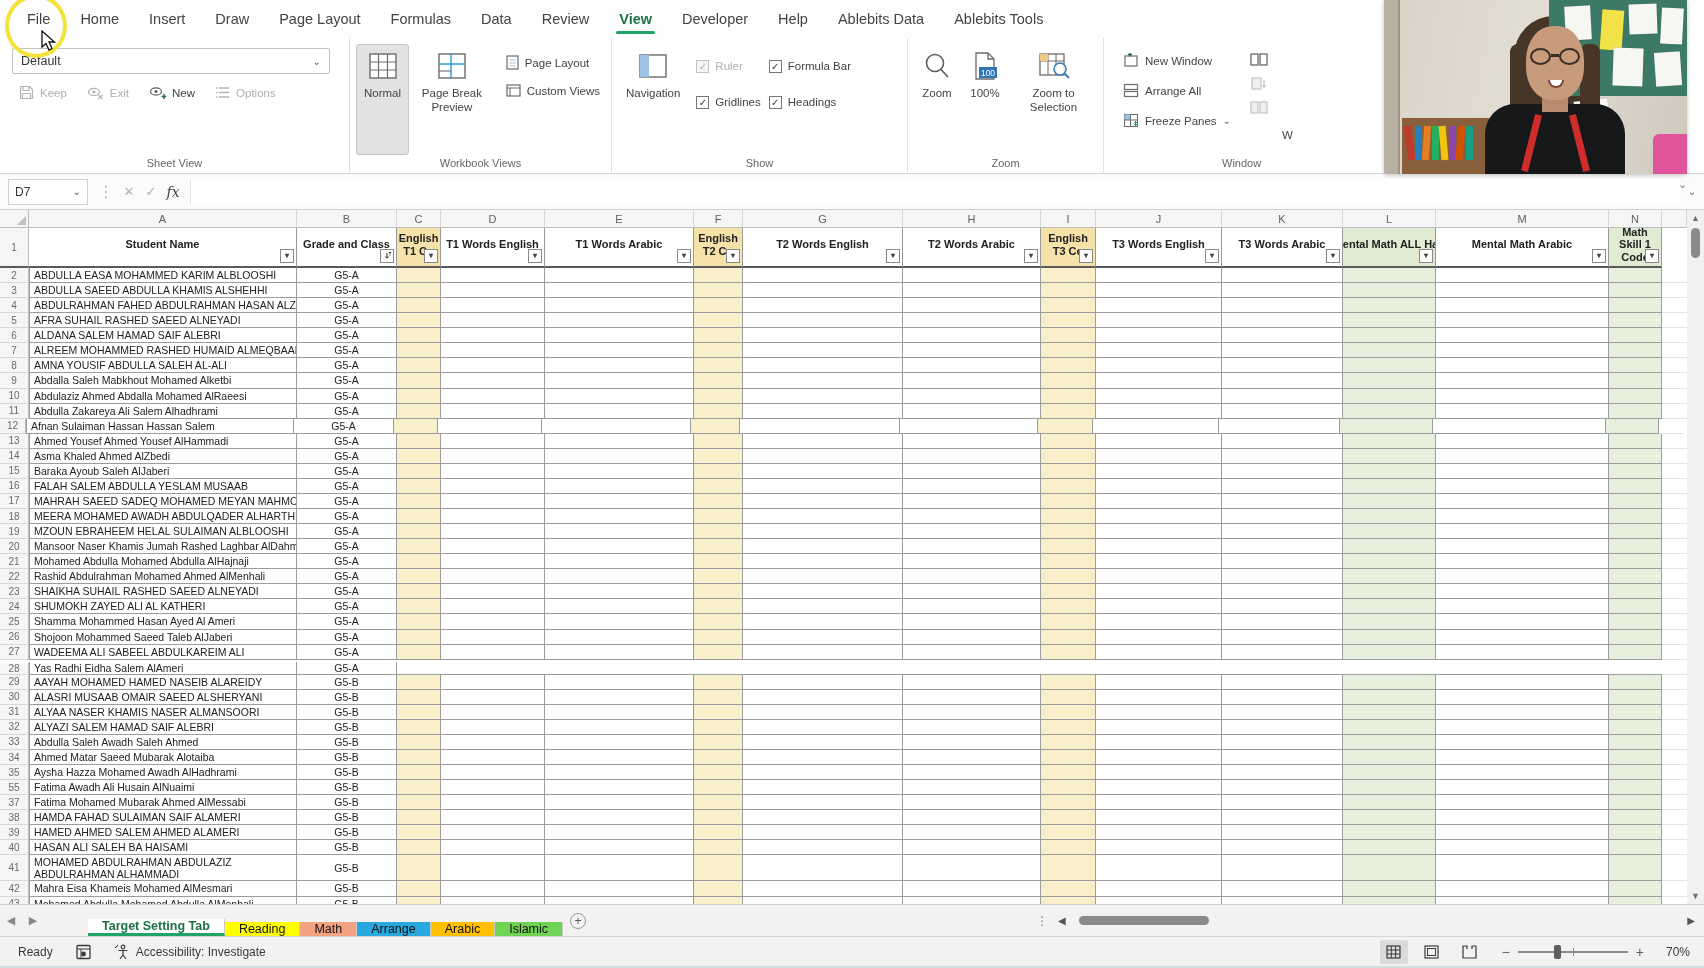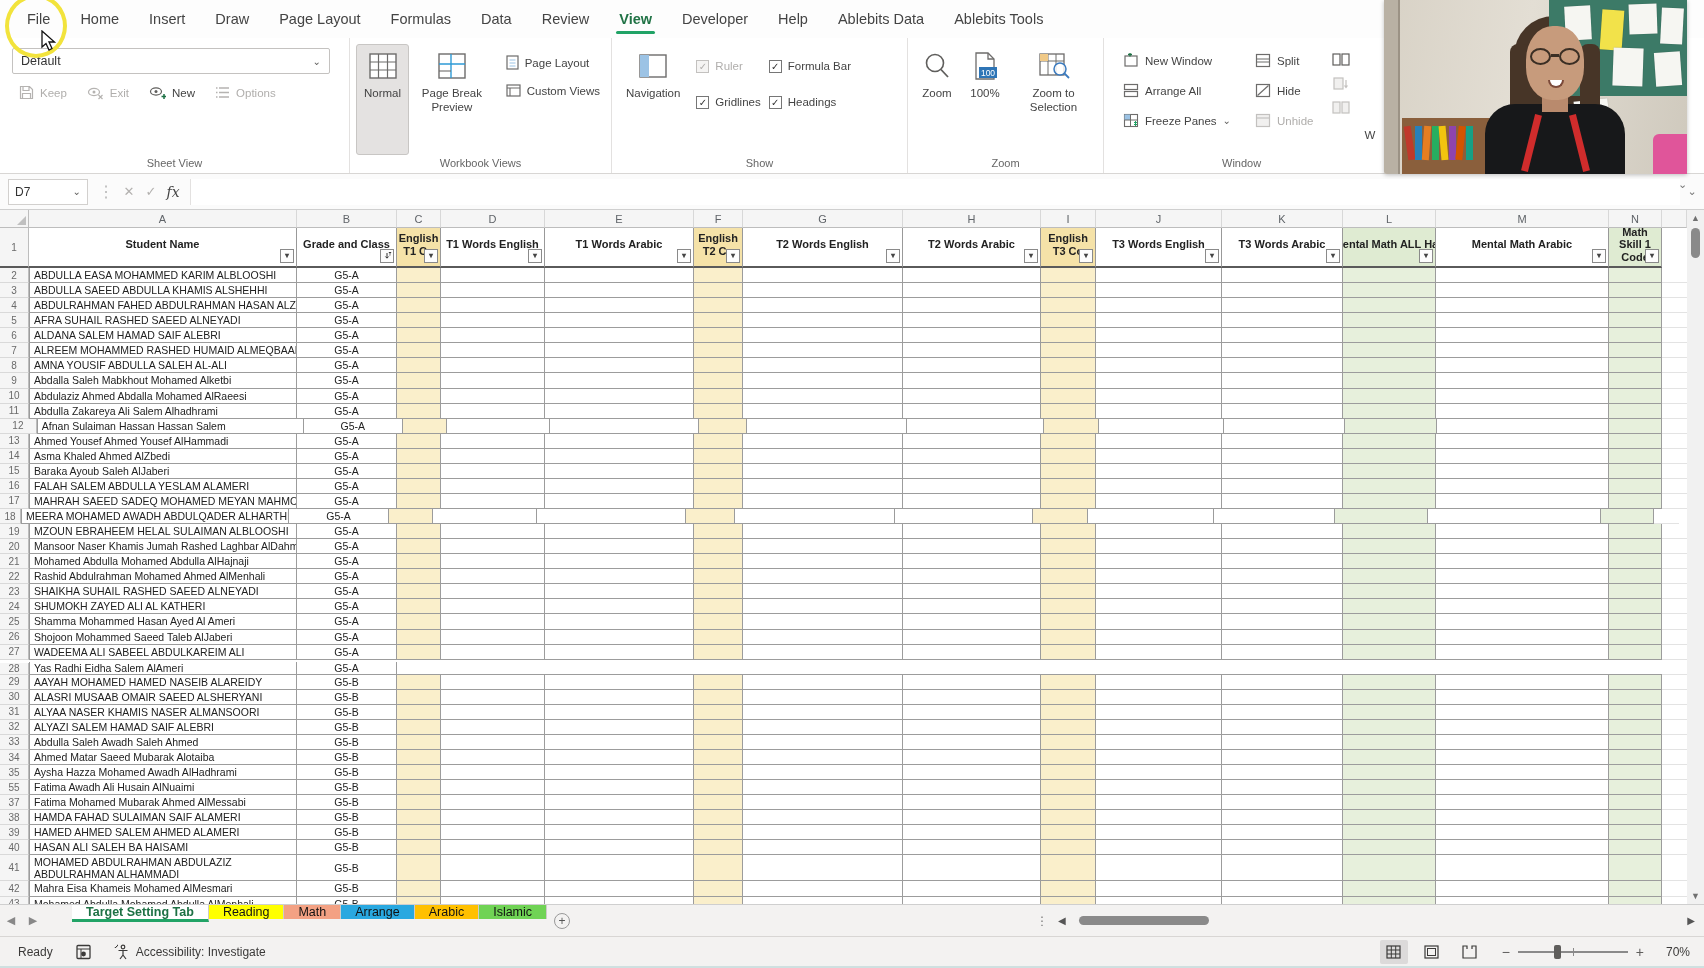--- a/index.html
+++ b/index.html
@@ -92,21 +92,21 @@
   #vscroll { position:absolute; left:1687px; top:210px; width:17px; height:694px; background:#f1f1f1;
     display:flex; flex-direction:column; align-items:center; }
   #vscroll .arr { height:16px; width:17px; text-align:center; font-size:9px; color:#707070; line-height:16px; }
   #vthumb { width:9px; height:30px; background:#8a8a8a; border-radius:5px; margin-top:2px; }
   #vscroll .track { flex:1; }
 
   
   #tabstrip { position:absolute; left:0; top:904px; width:1704px; height:32px; background:#f3f2f1;
     border-top:1px solid #cfcfcf; display:flex; align-items:stretch; }
   .tabnav { width:22px; display:flex; align-items:center; justify-content:center; color:#888; font-size:11px; }
-  #sheet-tabs { display:flex; align-items:flex-start; margin-left:28px; }
+  #sheet-tabs { display:flex; align-items:flex-end; margin-left:44px; }
   .sheettab { padding:0 14px; display:flex; align-items:center; font-size:12.5px; color:#111;
     border-right:1px solid #cdcbc9; cursor:pointer; white-space:nowrap; }
   .sheettab.active { background:#fff; color:#1e7145; font-weight:bold; border-bottom:3px solid #21a366; }
   #add-sheet { width:30px; display:flex; align-items:center; justify-content:center; }
   #add-sheet .plus { width:16px; height:16px; border:1px solid #999; border-radius:50%; color:#555;
     font-size:12px; line-height:14px; text-align:center; }
   #tab-dots { margin-left:auto; display:flex; align-items:center; color:#777; font-size:12px; letter-spacing:1px; }
   #hscroll { display:flex; align-items:center; width:655px; padding:0 4px; }
   #hscroll .arr { color:#555; font-size:10px; padding:0 5px; }
   #hscroll .track { flex:1; height:13px; position:relative; }
@@ -338,43 +338,20 @@
             <svg class="icon" width="16" height="15" viewBox="0 0 16 15">
                 <rect x="1.5" y="1.5" width="13" height="12" fill="#fff" stroke="#6d6c6b" stroke-width="1.1"></rect>
                 <rect x="1.5" y="1.5" width="6" height="5.5" fill="#9cc3e5"></rect>
                 <path d="M1.5 7 h13 M7.5 1.5 v12" stroke="#6d6c6b" stroke-width="1"></path>
                 <path d="M11 9 l3 3 M14 9 l-3 3 M12.5 8 v5" stroke="#21a366" stroke-width="1"></path>
               </svg>
             <span>Freeze Panes</span>
             <span class="chev">⌄</span>
           </div>
         </div>
-        <div style="display:flex; flex-direction:column; gap:9px">
-          <div class="smallbtn">
-            <svg class="icon" width="16" height="15" viewBox="0 0 16 15">
-                <rect x="1.5" y="1.5" width="13" height="12" fill="#fff" stroke="#6d6c6b" stroke-width="1.2"></rect>
-                <path d="M1.5 6 h13 M1.5 9 h13" stroke="#6d6c6b" stroke-width="1.2"></path>
-              </svg>
-            <span>Split</span>
-          </div>
-          <div class="smallbtn">
-            <svg class="icon" width="16" height="15" viewBox="0 0 16 15">
-                <rect x="1.5" y="1.5" width="13" height="12" fill="#fff" stroke="#6d6c6b" stroke-width="1.2"></rect>
-                <path d="M2.5 12.5 L13.5 2.5" stroke="#6d6c6b" stroke-width="1.2"></path>
-              </svg>
-            <span>Hide</span>
-          </div>
-          <div class="smallbtn disabled">
-            <svg class="icon" width="16" height="15" viewBox="0 0 16 15">
-                <rect x="1.5" y="1.5" width="13" height="12" fill="#f1f0ef" stroke="#c3c1bf" stroke-width="1.2"></rect>
-                <path d="M1.5 5 h13" stroke="#c3c1bf" stroke-width="1.2"></path>
-              </svg>
-            <span>Unhide</span>
-          </div>
-        </div>
         <div style="display:flex; flex-direction:column; gap:9px; padding-top:2px">
           <svg class="icon" width="18" height="15" viewBox="0 0 18 15">
               <rect x="1" y="2" width="7" height="11" fill="#fff" stroke="#5f5e5c" stroke-width="1.2"></rect>
               <rect x="10" y="2" width="7" height="11" fill="#fff" stroke="#5f5e5c" stroke-width="1.2"></rect>
             </svg>
           <svg class="icon" width="18" height="15" viewBox="0 0 18 15">
               <rect x="2" y="2" width="9" height="11" fill="#f1f0ef" stroke="#c3c1bf" stroke-width="1.2"></rect>
               <path d="M14 4 v7 M12.5 9.5 L14 11.5 L15.5 9.5" stroke="#c3c1bf" stroke-width="1.2" fill="none"></path>
             </svg>
           <svg class="icon" width="18" height="15" viewBox="0 0 18 15">
@@ -663,21 +640,21 @@
           <div class="dcell" style="width: 138px;"></div>
           <div class="dcell fill-yellow-d" style="width: 55px;"></div>
           <div class="dcell" style="width: 126px;"></div>
           <div class="dcell" style="width: 121px;"></div>
           <div class="dcell fill-green-d" style="width: 93px;"></div>
           <div class="dcell" style="width: 173px;"></div>
           <div class="dcell fill-green-d" style="width: 53px;"></div>
           <div class="fillercell" style="width: 25px;"></div>
         </div>
         <div class="drow" style="height: 15.07px;">
-          <div class="rownum" style="width: 37px;">12</div>
+          <div class="rownum" style="width: 26px;">12</div>
           <div class="dcell namecell" style="width: 268px;">Afnan Sulaiman Hassan Hassan Salem</div>
           <div class="dcell gradecell" style="width: 100px;">G5-A</div>
           <div class="dcell fill-yellow-d" style="width: 44px;"></div>
           <div class="dcell" style="width: 104px;"></div>
           <div class="dcell" style="width: 149px;"></div>
           <div class="dcell fill-yellow-d" style="width: 49px;"></div>
           <div class="dcell" style="width: 160px;"></div>
           <div class="dcell" style="width: 138px;"></div>
           <div class="dcell fill-yellow-d" style="width: 55px;"></div>
           <div class="dcell" style="width: 126px;"></div>
@@ -736,21 +713,21 @@
           <div class="dcell fill-yellow-d" style="width: 55px;"></div>
           <div class="dcell" style="width: 126px;"></div>
           <div class="dcell" style="width: 121px;"></div>
           <div class="dcell fill-green-d" style="width: 93px;"></div>
           <div class="dcell" style="width: 173px;"></div>
           <div class="dcell fill-green-d" style="width: 53px;"></div>
           <div class="fillercell" style="width: 25px;"></div>
         </div>
         <div class="drow" style="height: 15.07px;">
           <div class="rownum" style="width: 29px;">16</div>
-          <div class="dcell namecell" style="width: 268px;">FALAH SALEM ABDULLA YESLAM ALAMERI</div>
+          <div class="dcell namecell" style="width: 268px;">FALAH SALEM ABDULLA YESLAM MUSAAB</div>
           <div class="dcell gradecell" style="width: 100px;">G5-A</div>
           <div class="dcell fill-yellow-d" style="width: 44px;"></div>
           <div class="dcell" style="width: 104px;"></div>
           <div class="dcell" style="width: 149px;"></div>
           <div class="dcell fill-yellow-d" style="width: 49px;"></div>
           <div class="dcell" style="width: 160px;"></div>
           <div class="dcell" style="width: 138px;"></div>
           <div class="dcell fill-yellow-d" style="width: 55px;"></div>
           <div class="dcell" style="width: 126px;"></div>
           <div class="dcell" style="width: 121px;"></div>
@@ -771,21 +748,21 @@
           <div class="dcell" style="width: 138px;"></div>
           <div class="dcell fill-yellow-d" style="width: 55px;"></div>
           <div class="dcell" style="width: 126px;"></div>
           <div class="dcell" style="width: 121px;"></div>
           <div class="dcell fill-green-d" style="width: 93px;"></div>
           <div class="dcell" style="width: 173px;"></div>
           <div class="dcell fill-green-d" style="width: 53px;"></div>
           <div class="fillercell" style="width: 25px;"></div>
         </div>
         <div class="drow" style="height: 15.07px;">
-          <div class="rownum" style="width: 21px; text-align: right;">18</div>
+          <div class="rownum" style="width: 29px; text-align: right;">18</div>
           <div class="dcell namecell" style="width: 268px;">MEERA MOHAMED AWADH ABDULQADER ALHARTHI</div>
           <div class="dcell gradecell" style="width: 100px;">G5-A</div>
           <div class="dcell fill-yellow-d" style="width: 44px;"></div>
           <div class="dcell" style="width: 104px;"></div>
           <div class="dcell" style="width: 149px;"></div>
           <div class="dcell fill-yellow-d" style="width: 49px;"></div>
           <div class="dcell" style="width: 160px;"></div>
           <div class="dcell" style="width: 138px;"></div>
           <div class="dcell fill-yellow-d" style="width: 55px;"></div>
           <div class="dcell" style="width: 126px;"></div>

